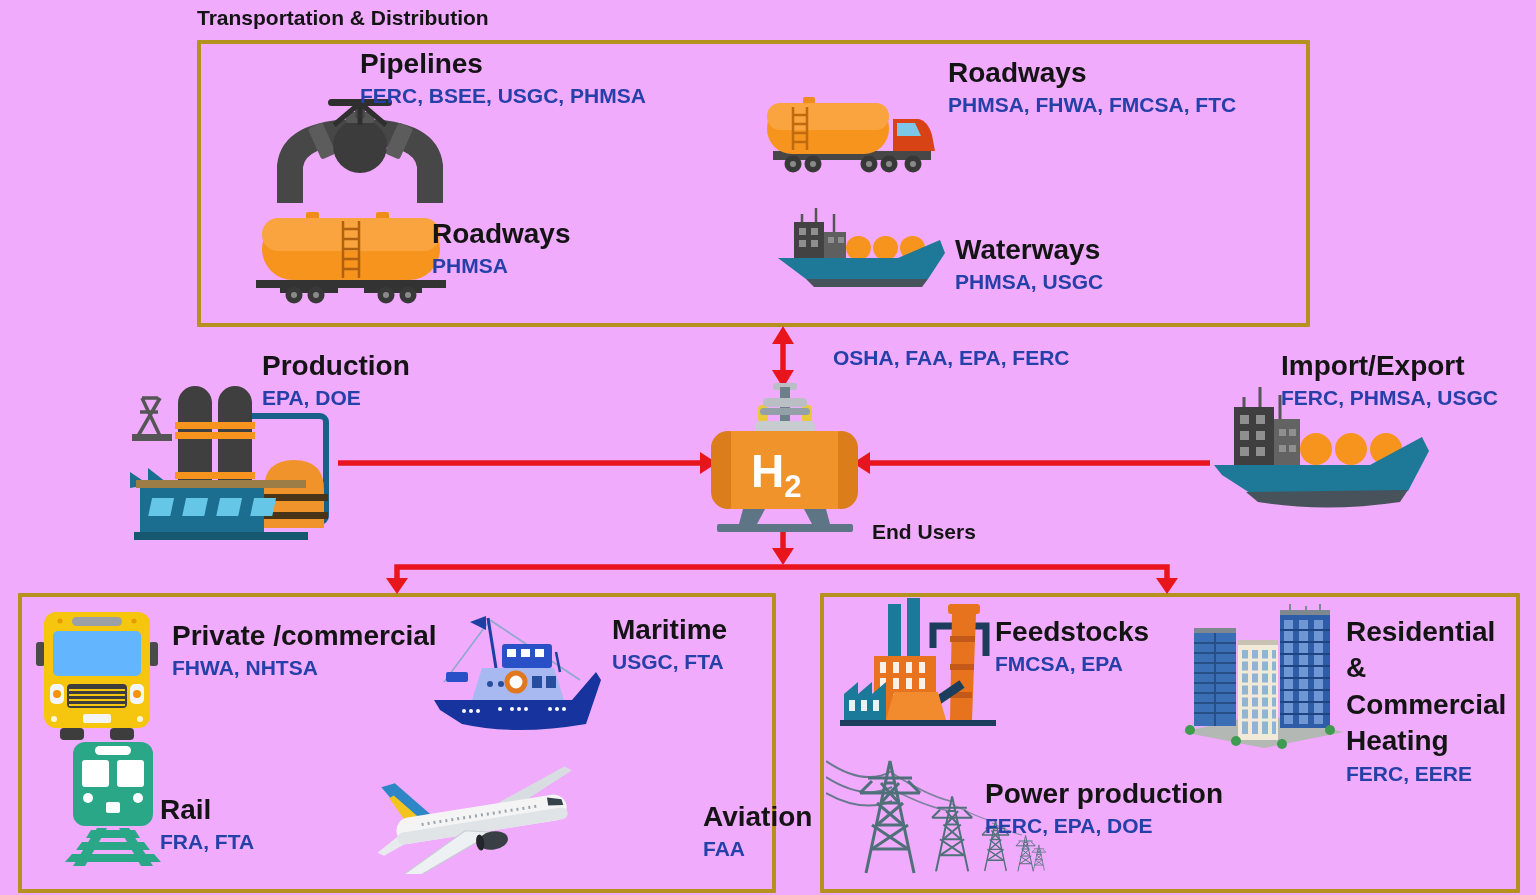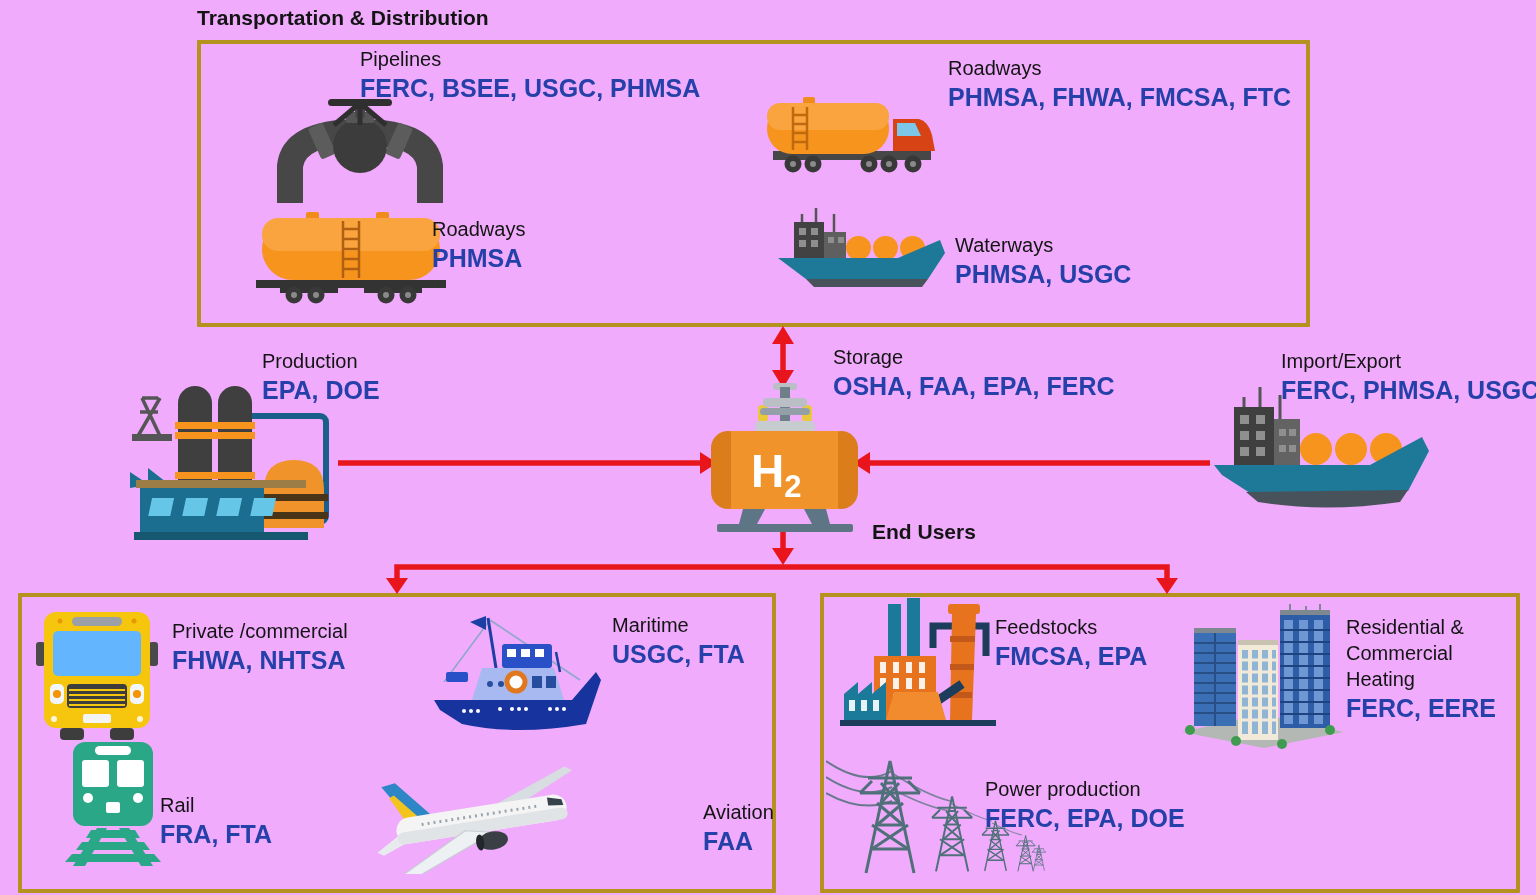--- a/index.html
+++ b/index.html
@@ -6,26 +6,26 @@
   #canvas{
     position:relative;width:1536px;height:895px;background:#f0abfc;overflow:hidden;
     font-family:"Liberation Sans",sans-serif;
   }
   .box{
     position:absolute;border:4px solid var(--box-border,#b5911e);
     background:transparent;border-radius:1px;
   }
   .node-text{position:absolute;}
   .label{
-    font-weight:normal;font-size:20px;color:var(--label-text,#141414);
+    font-weight:bold;font-size:28px;color:var(--label-text,#141414);
     line-height:1.3;white-space:nowrap;
   }
   .label.wrap{white-space:normal;}
   .agencies{
-    font-weight:bold;font-size:25px;color:var(--agency-text,#2540a8);
+    font-weight:bold;font-size:21px;color:var(--agency-text,#2540a8);
     line-height:1.3;white-space:nowrap;
   }
   .plain-label{
     position:absolute;font-weight:bold;font-size:21px;color:var(--label-text,#141414);
     white-space:nowrap;
   }
   .icon{position:absolute;}
   #arrow-overlay{position:absolute;left:0;top:0;pointer-events:none;}
   .arrow-line{stroke:var(--arrow,#e8161c);stroke-width:5.5;fill:none;}
   .arrow-head{fill:var(--arrow,#e8161c);stroke:none;}
@@ -206,21 +206,20 @@
     <rect x="52" y="38" width="60" height="12" rx="5" fill="#c7ccd1"></rect>
     <rect x="8" y="48" width="34" height="78" rx="17" fill="#db7d1b"></rect>
     <rect x="121" y="48" width="34" height="78" rx="17" fill="#db7d1b"></rect>
     <rect x="28" y="48" width="107" height="78" fill="#f0932a"></rect>
     <path d="M40,126 L62,126 L54,141 L36,141 Z" fill="#5d7584"></path>
     <path d="M101,126 L123,126 L127,141 L109,141 Z" fill="#5d7584"></path>
     <rect x="14" y="141" width="136" height="8" rx="2" fill="#5d7584"></rect>
     <text x="48" y="104" class="h2-symbol" font-size="46"><tspan>H</tspan><tspan font-size="31" dy="10">2</tspan></text>
   </svg>
   <div class="node-text" style="left:833px;top:344px;">
-    <div class="label">Storage</div>
     <div class="agencies">OSHA, FAA, EPA, FERC</div>
   </div>
   <div class="plain-label" style="left:872px;top:520px;">End Users</div>
 
   <svg class="icon" style="left:1206px;top:383px;width:228px;height:140px;" viewBox="0 0 228 140">
     <path d="M38,46 L38,14 M54,46 L54,4 M74,46 L74,12" stroke="#555555" stroke-width="3" fill="none"></path>
     <rect x="28" y="24" width="40" height="62" fill="#3f3f3f"></rect>
     <rect x="68" y="36" width="26" height="50" fill="#636363"></rect>
     <g fill="#8f8f8f">
       <rect x="34" y="32" width="9" height="9"></rect>

